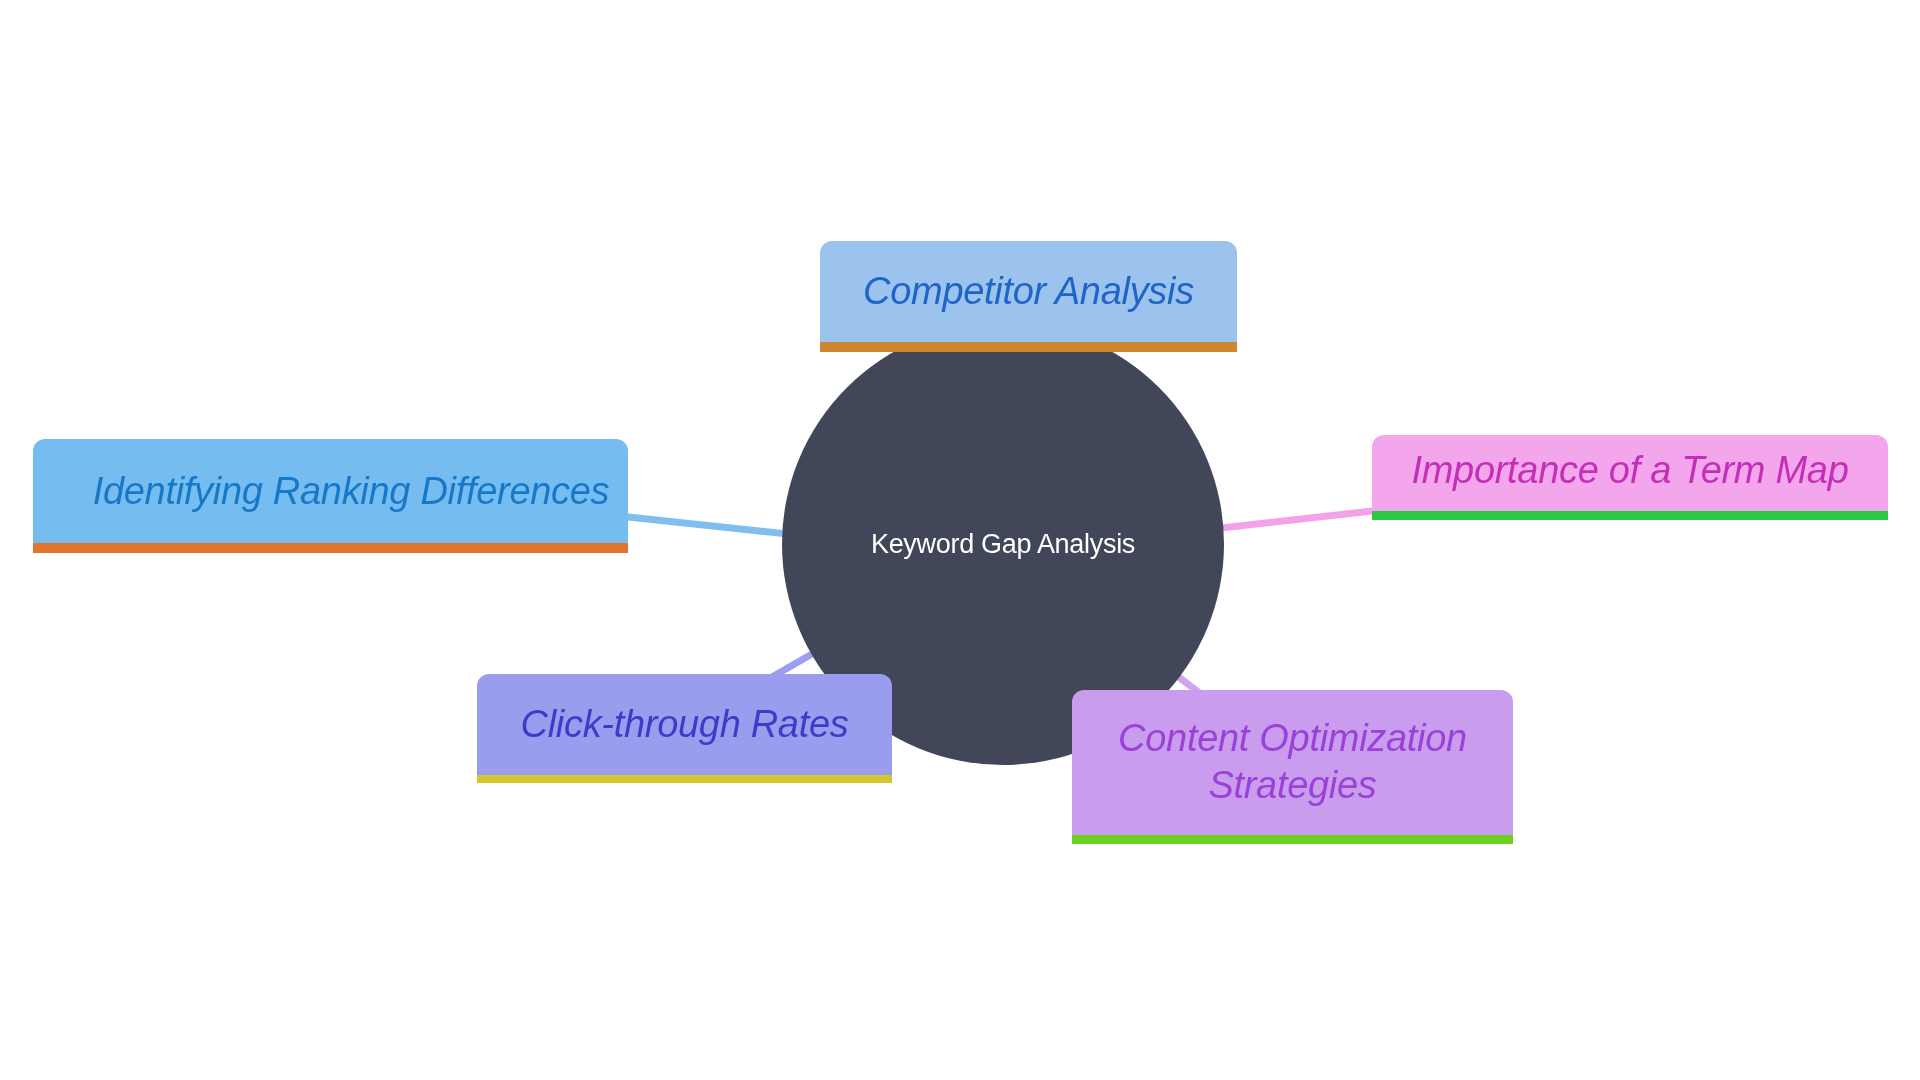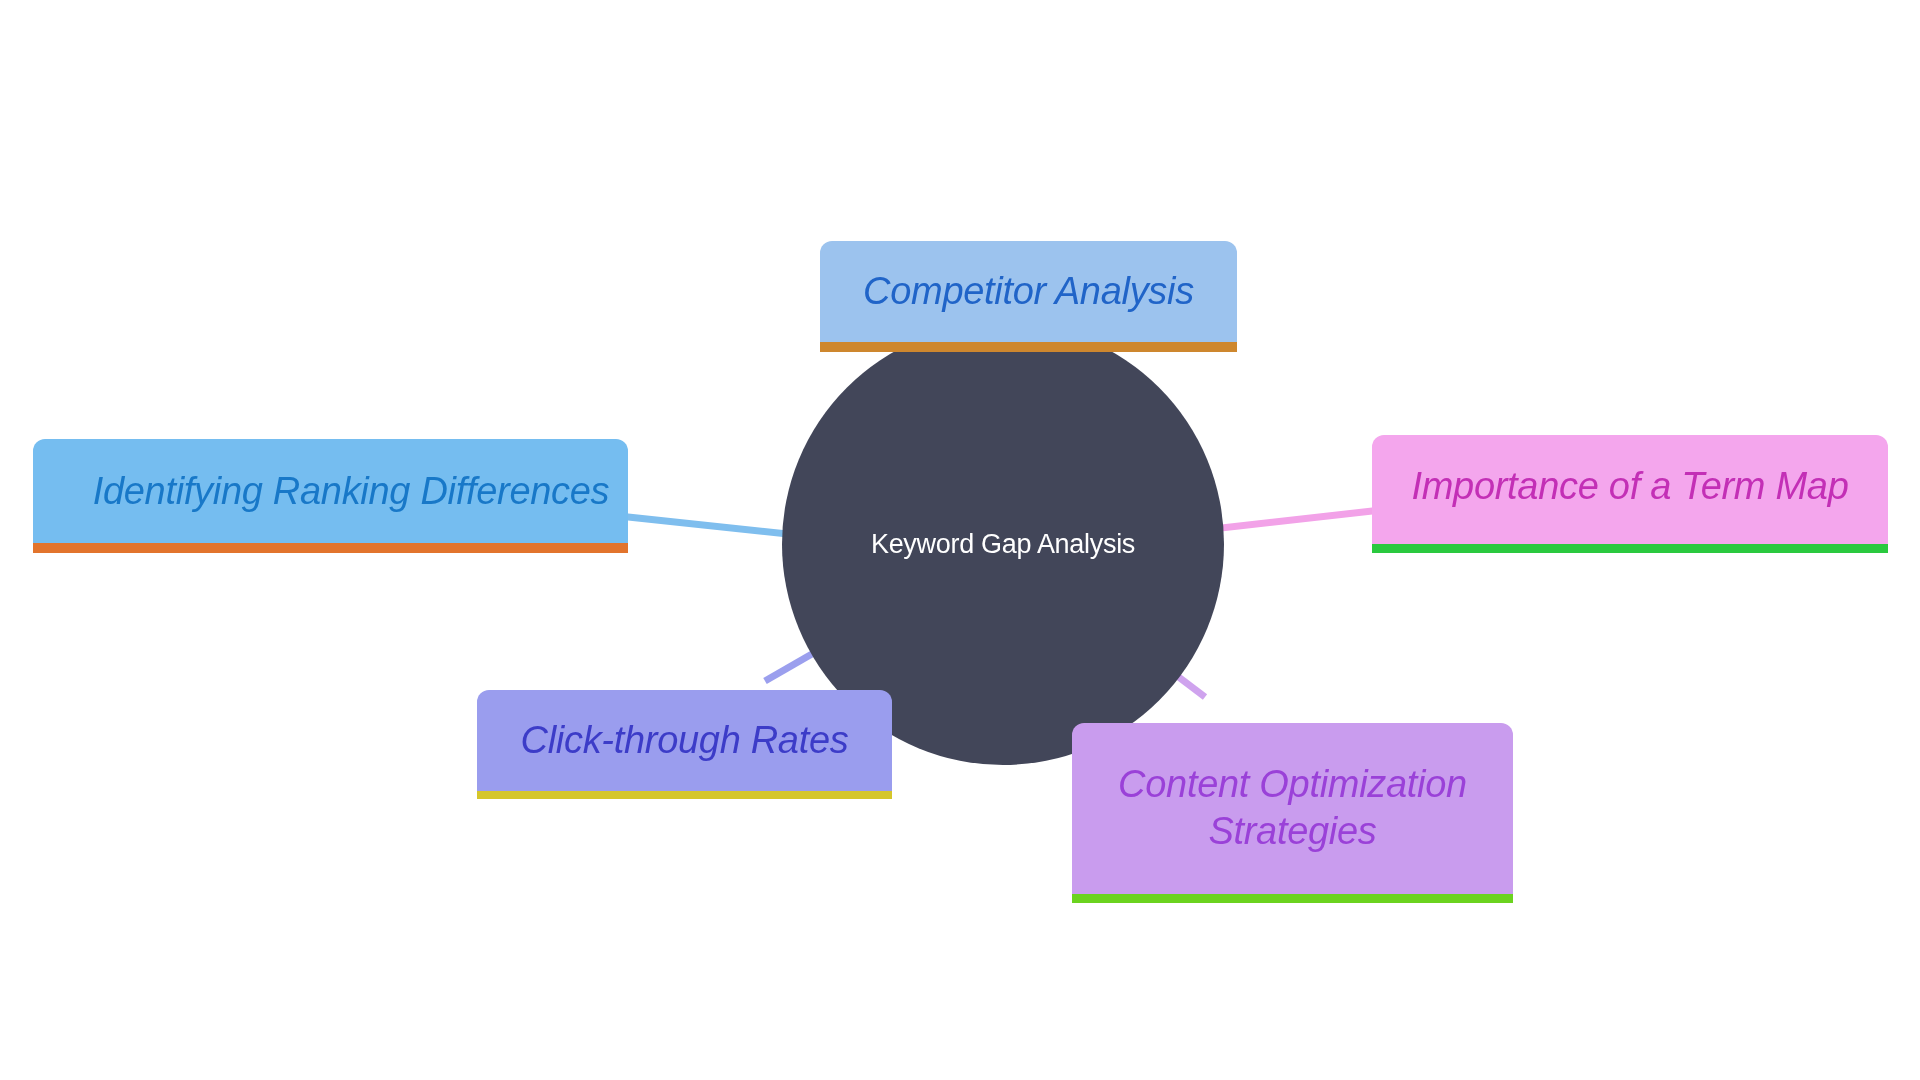--- a/index.html
+++ b/index.html
@@ -67,33 +67,33 @@
   }
   .node--competitor .bar { height: 10px; background: #ce872e; }
   
   .node--ranking {
     left: 33px; top: 439px; width: 595px; height: 114px;
     background: #75bdf0; color: #1878c8; padding-bottom: 10px; box-sizing: border-box; padding-left: 41px;
   }
   .node--ranking .bar { height: 10px; background: #e2742d; }
   
   .node--termmap {
-    left: 1372px; top: 435px; width: 516px; height: 118px;
+    left: 1372px; top: 435px; width: 516px; height: 85px;
     background: #f4a6ed; color: #c32fb6; padding-bottom: 15px; box-sizing: border-box;
   }
   .node--termmap .bar { height: 9px; background: #2ac93f; }
   
   .node--ctr {
     left: 477px; top: 674px; width: 415px; height: 109px;
-    background: #9a9dee; color: #3c3cc8; padding-bottom: 8px; box-sizing: border-box; margin-top: 16px;
+    background: #9a9dee; color: #3c3cc8; padding-bottom: 8px; box-sizing: border-box;
   }
   .node--ctr .bar { height: 8px; background: #d5c62b; }
   
   .node--content {
-    left: 1072px; top: 723px; width: 441px; height: 180px;
+    left: 1072px; top: 690px; width: 441px; height: 154px;
     background: #c99cee; color: #9a41d8; padding-bottom: 11px; box-sizing: border-box;
     white-space: normal; text-align: center; line-height: 1.22;
   }
   .node--content .bar { height: 9px; background: #6bd31f; }
 </style>
 </head>
 <body>
 
 <div class="stage">
 

